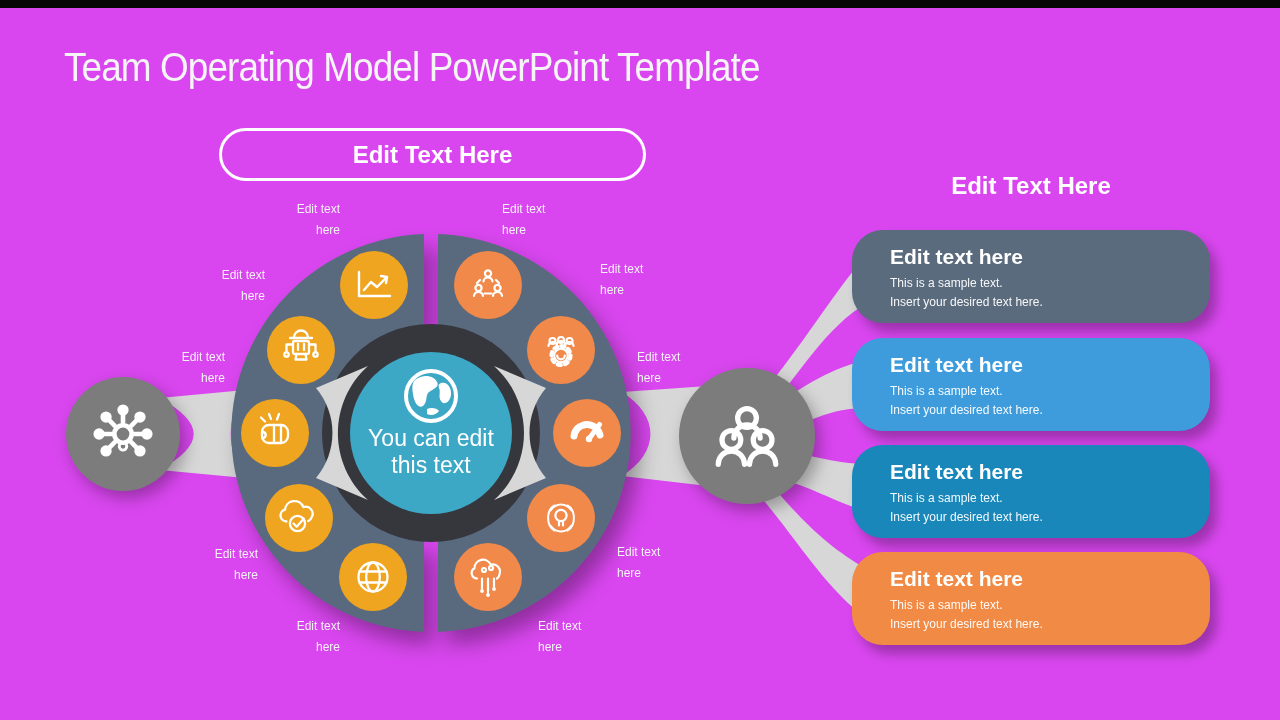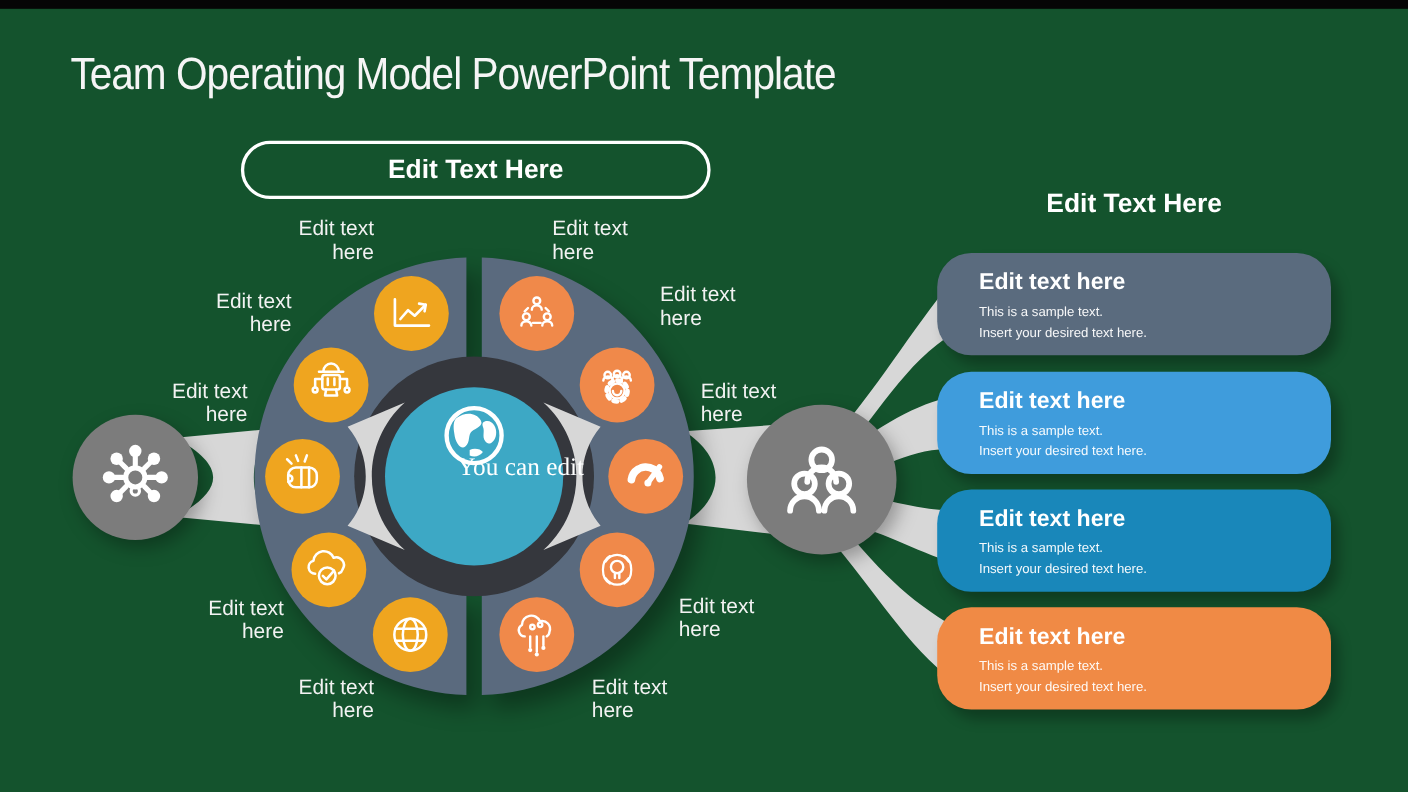--- a/index.html
+++ b/index.html
@@ -1,43 +1,43 @@
 <!DOCTYPE html>
 <html><head>
 <meta charset="utf-8">
 <style>
   html,body{margin:0;padding:0;background:#222;}
   .slide{
     position:relative; width:1280px; height:720px; overflow:hidden;
-    background:#14532d;
+    background:#d946ef;
     font-family:"Liberation Sans", sans-serif;
   }
   .topbar{position:absolute;left:0;top:0;width:1280px;height:8px;background:#060606;}
   .title{
     position:absolute;left:64px;top:44px;width:980px;
     font-size:41px;font-weight:400;color:#f5f5f5;letter-spacing:-1px;
     transform:scaleX(.9);transform-origin:0 50%;white-space:nowrap;
   }
   .edit-btn{
     position:absolute;left:219px;top:128px;width:421px;height:47px;
     border:3px solid #fff;border-radius:27px;
     display:flex;align-items:center;justify-content:center;
     color:#fff;font-size:24px;font-weight:bold;
   }
   .diagram-svg{position:absolute;left:0;top:0;}
   .ring-label{
     position:absolute;width:100px;color:#f2f2f2;
-    font-size:19px;line-height:20.5px;
+    font-size:12px;line-height:20.5px;
   }
   .ring-label span{display:block;}
   .align-r{text-align:right;}
   .align-l{text-align:left;}
   .center-text{
-    position:absolute;left:331px;top:411px;width:200px;text-align:right;
-    color:#fff;font-size:23px;line-height:27px;font-family:Liberation Serif, serif;
+    position:absolute;left:331px;top:425px;width:200px;text-align:center;
+    color:#fff;font-size:23px;line-height:27px;
   }
   .right-heading{
     position:absolute;left:852px;top:172px;width:358px;text-align:center;
     color:#fff;font-size:24px;font-weight:bold;
   }
   .info-box{
     position:absolute;left:852px;width:358px;height:93px;border-radius:31px;
     box-sizing:border-box;padding:13px 20px 0 38px;color:#fff;
     box-shadow:7px 9px 12px rgba(0,0,0,0.28);
   }
@@ -259,20 +259,21 @@
     <span>Edit text</span>
       <span>here</span>
   </div>
   <div class="ring-label align-l" style="left:538px;top:616px">
     <span>Edit text</span>
       <span>here</span>
   </div>
 
   <div class="center-text">
     <span style="display:block">You can edit</span>
+    <span style="display:block">this text</span>
   </div>
 
   <div class="right-heading">Edit Text Here</div>
 
   <div class="info-box box-1" style="background-color: rgb(90, 107, 126);">
     <div class="box-title">Edit text here</div>
     <div class="box-body">
       <span style="display:block">This is a sample text.</span>
       <span style="display:block">Insert your desired text here.</span>
     </div>

